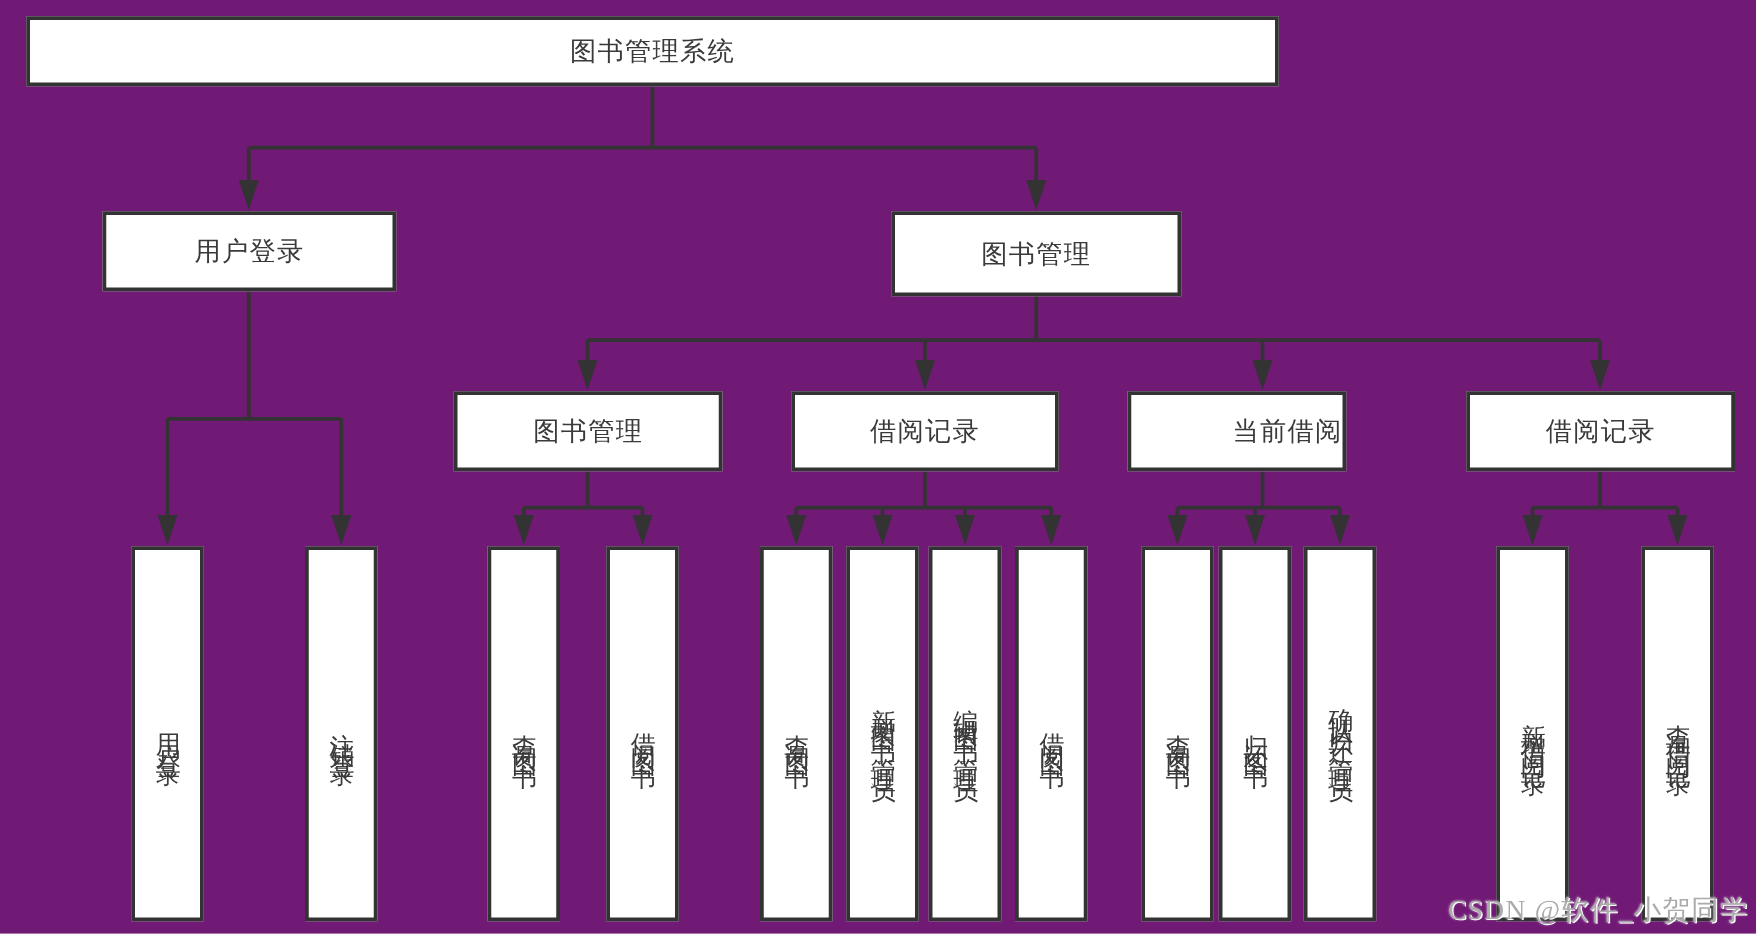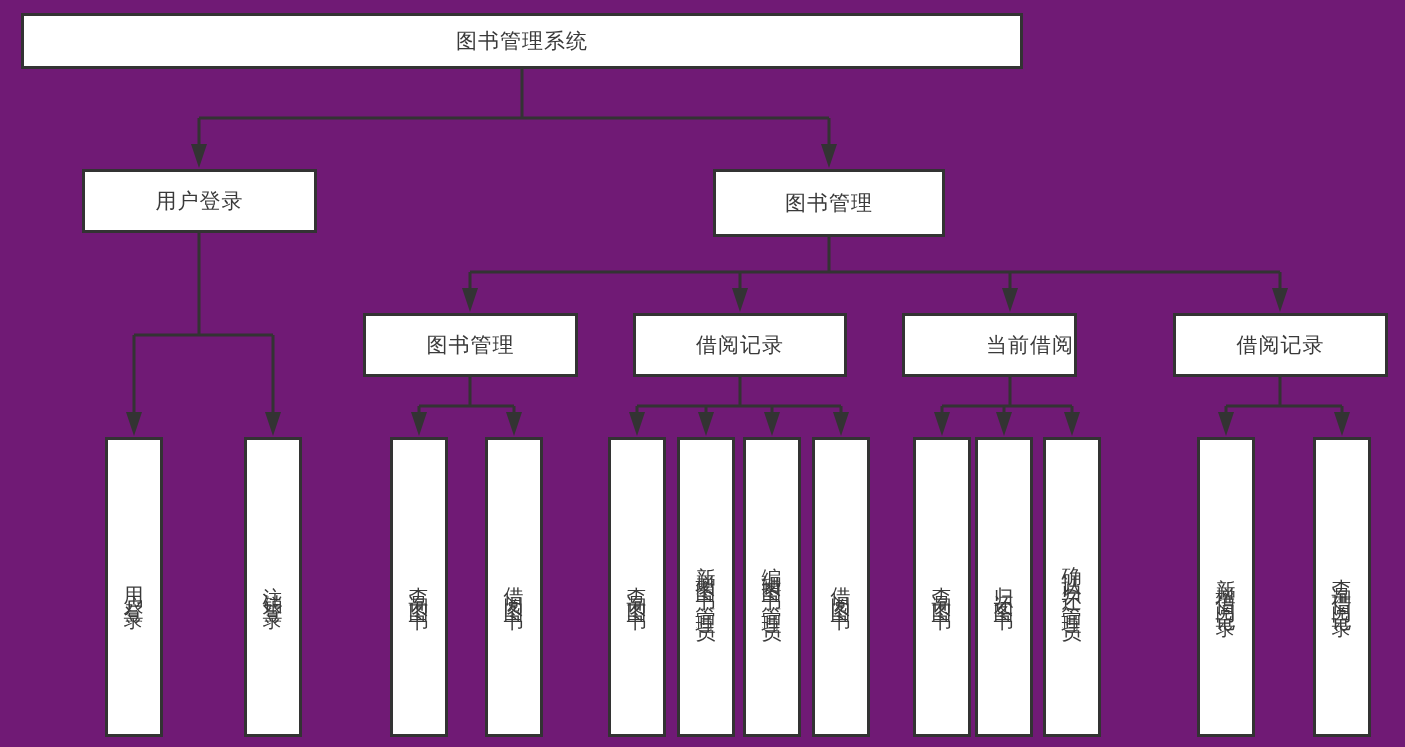--- a/index.html
+++ b/index.html
@@ -175,14 +175,15 @@
     <span class="vtext">确认归还（管理员）</span>
   </div>
 
   <div class="node vnode" style="left:1197px; top:437px;">
     <span class="vtext">新增借阅记录</span>
   </div>
   <div class="node vnode" style="left:1313px; top:437px;">
     <span class="vtext">查询借阅记录</span>
   </div>
 
+  <div class="watermark">CSDN @软件_小贺同学</div>
 
 </div>
 
 </body></html>

